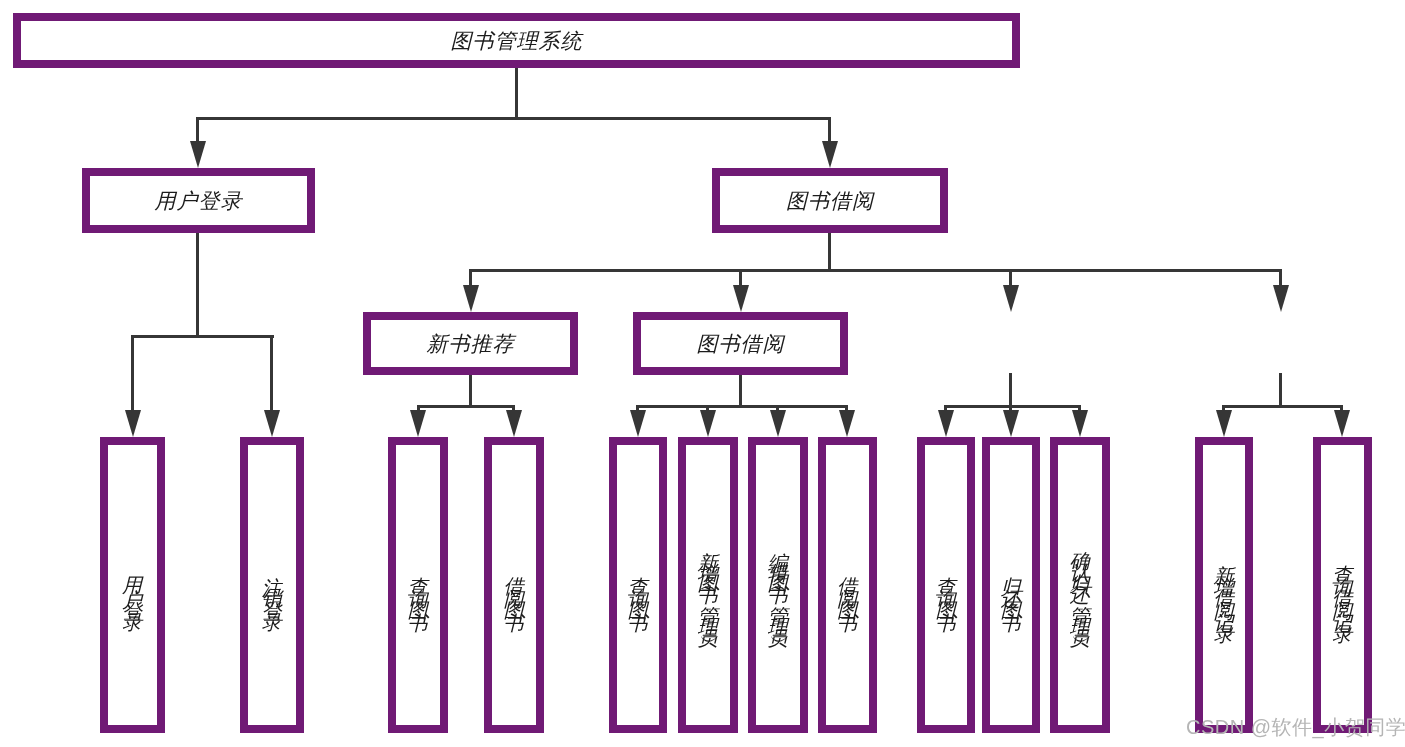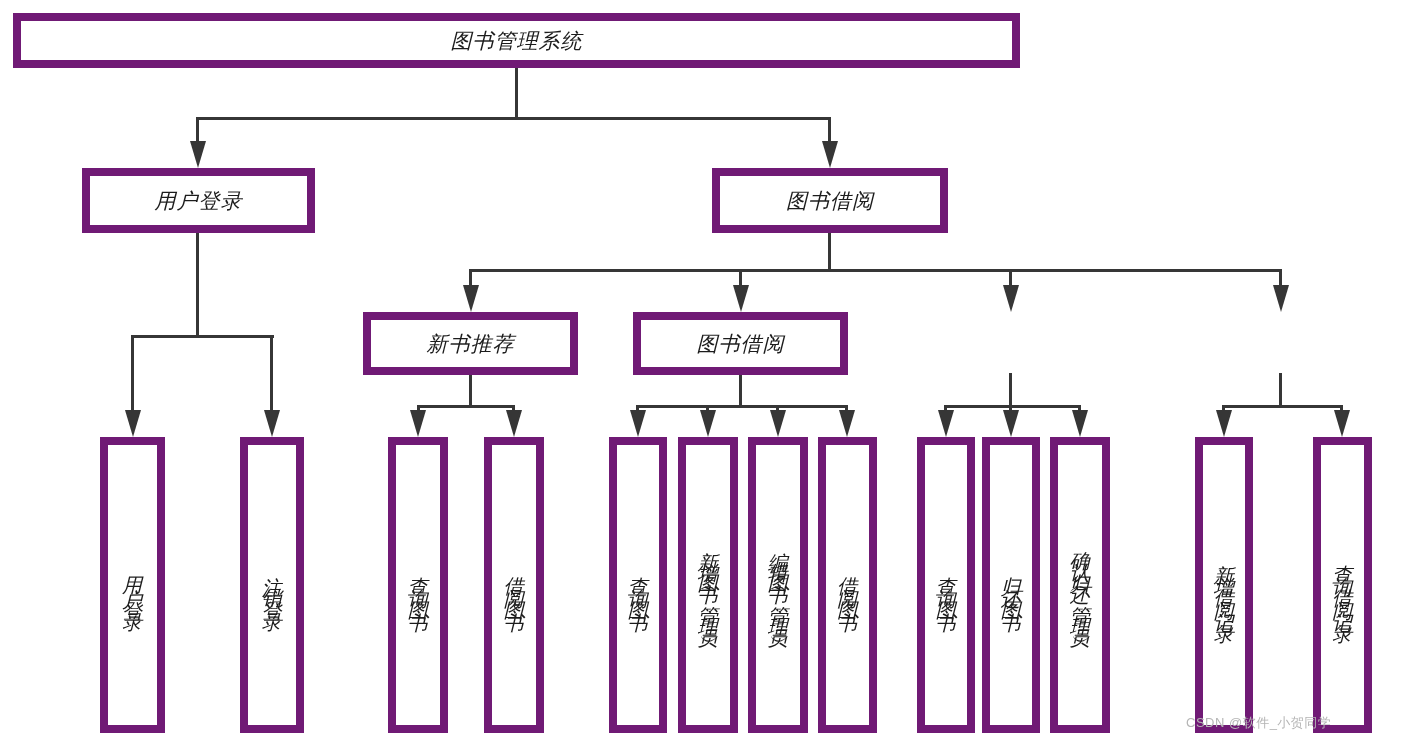--- a/index.html
+++ b/index.html
@@ -48,21 +48,21 @@
     height: 0;
     border-left: 8px solid transparent;
     border-right: 8px solid transparent;
     border-top: 27px solid #363636;
     z-index: 1;
   }
   .watermark {
     position: absolute;
     left: 1186px;
     top: 714px;
-    font-size: 13px;
+    font-size: 20px;
     color: #b5b5b5;
     white-space: nowrap;
     z-index: 5;
     letter-spacing: 0.5px;
   }
 </style>
 </head>
 <body>
 
 <div id="canvas">

